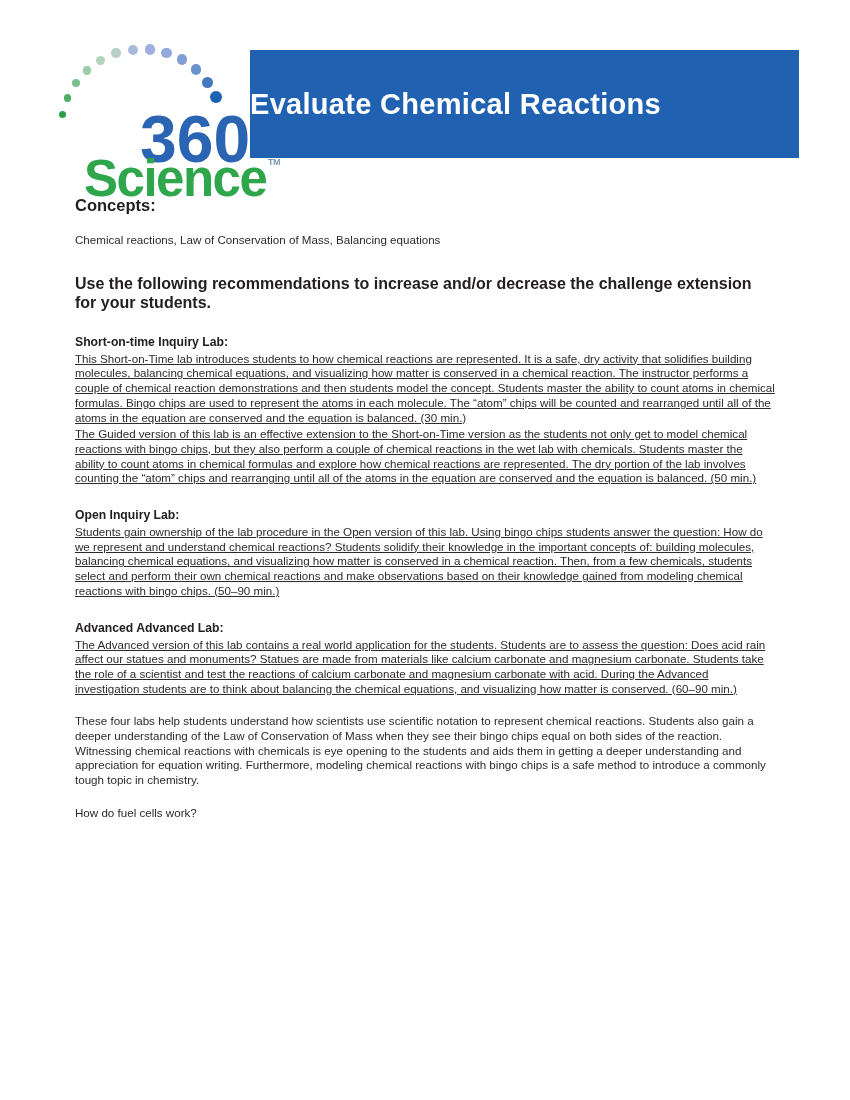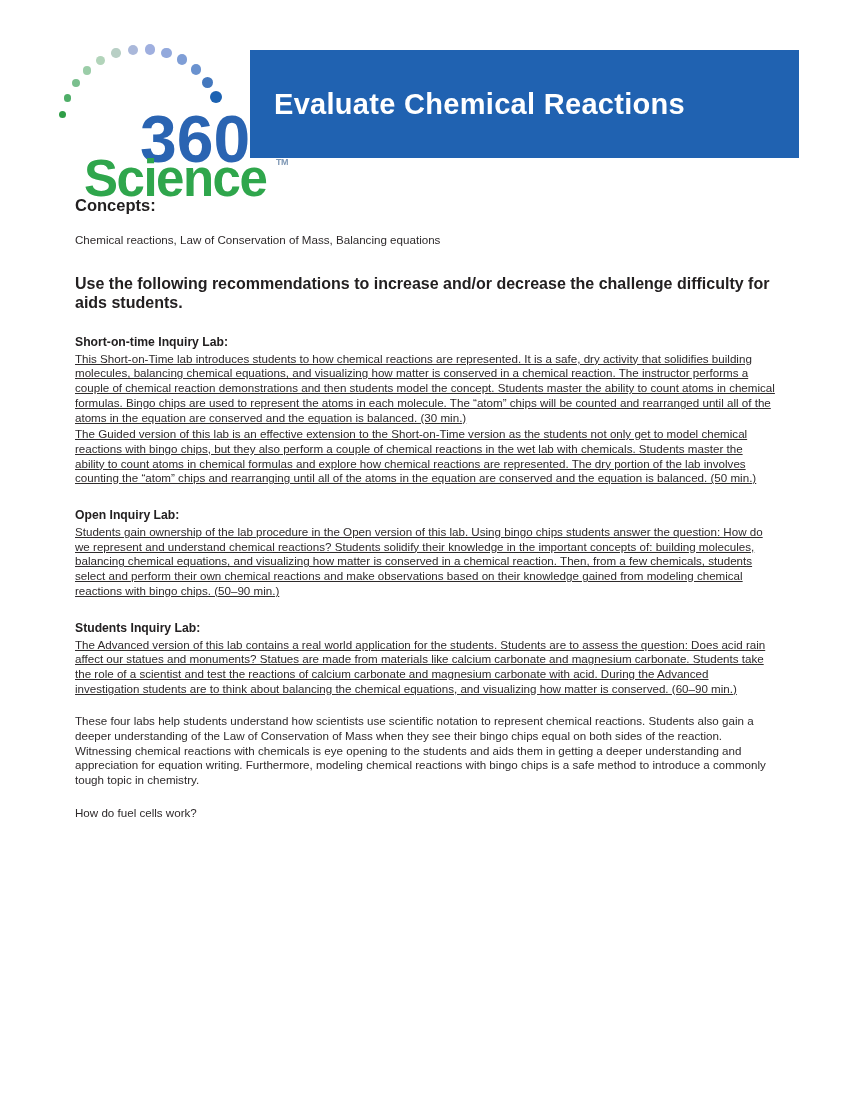--- a/index.html
+++ b/index.html
@@ -15,31 +15,31 @@
   .logo { position:absolute; left:40px; top:40px; width:212px; height:132px; }
   .logo-360 {
     position:absolute; left:100px; top:66px; font-size:66px; font-weight:bold;
     line-height:1; letter-spacing:0px;
   }
   .logo-science {
     position:absolute; left:44px; top:113px; font-size:51px; font-weight:bold;
     line-height:1; letter-spacing:-1.5px;
   }
   .logo-tm {
-    position:absolute; left:236px; top:117px; font-size:9px; font-weight:bold;
+    position:absolute; left:228px; top:117px; font-size:9px; font-weight:bold;
     color:#7f98b5; letter-spacing:-0.5px;
   }
   .arc-dot { position:absolute; border-radius:50%; }
 
   .banner {
     position:absolute; left:250px; top:50px; width:549px; height:108px;
     display:flex; align-items:center;
   }
   .banner-title {
-    color:#ffffff; font-size:29px; font-weight:bold; padding-left:24px;
+    color:#ffffff; font-size:29px; font-weight:bold; padding-left:0;
     letter-spacing:0.3px;
   }
 
   
   .content { position:absolute; left:75px; top:158px; width:700px; }
   .h1 {
     font-size:16.5px; line-height:20px; font-weight:bold; color:#232021;
     margin:0;
   }
   .h1.concepts { margin-top:37px; }
@@ -84,38 +84,38 @@
 
   <div class="banner" id="banner" style="background: rgb(32, 98, 177);">
     <div class="banner-title" style="color: rgb(255, 255, 255);">Evaluate Chemical Reactions</div>
   </div>
 
   <div class="content">
 
     <div class="h1 concepts">Concepts:</div>
     <div class="body-text">Chemical reactions, Law of Conservation of Mass, Balancing equations</div>
 
-    <div class="h1 rec">Use the following recommendations to increase and/or decrease the challenge difficulty for aids students.</div>
+    <div class="h1 rec">Use the following recommendations to increase and/or decrease the challenge extension for your students.</div>
 
     <div class="lab">
       <div class="lab-label">Short-on-time Inquiry Lab:</div>
       <div class="body-text">This Short-on-Time lab introduces students to how chemical reactions are represented. It is a safe, dry activity that solidifies building molecules, balancing chemical equations, and visualizing how matter is conserved in a chemical reaction. The instructor performs a couple of chemical reaction demonstrations and then students model the concept. Students master the ability to count atoms in chemical formulas. Bingo chips are used to represent the atoms in each molecule. The “atom” chips will be counted and rearranged until all of the atoms in the equation are conserved and the equation is balanced. (30 min.)</div>
     </div>
 
     <div class="lab">
       <div class="body-text">The Guided version of this lab is an effective extension to the Short-on-Time version as the students not only get to model chemical reactions with bingo chips, but they also perform a couple of chemical reactions in the wet lab with chemicals. Students master the ability to count atoms in chemical formulas and explore how chemical reactions are represented. The dry portion of the lab involves counting the “atom” chips and rearranging until all of the atoms in the equation are conserved and the equation is balanced. (50 min.)</div>
     </div>
 
     <div class="lab">
       <div class="lab-label">Open Inquiry Lab:</div>
       <div class="body-text">Students gain ownership of the lab procedure in the Open version of this lab. Using bingo chips students answer the question: How do we represent and understand chemical reactions? Students solidify their knowledge in the important concepts of: building molecules, balancing chemical equations, and visualizing how matter is conserved in a chemical reaction. Then, from a few chemicals, students select and perform their own chemical reactions and make observations based on their knowledge gained from modeling chemical reactions with bingo chips. (50–90 min.)</div>
     </div>
 
     <div class="lab">
-      <div class="lab-label">Students Inquiry Lab:</div>
+      <div class="lab-label">Advanced Advanced Lab:</div>
       <div class="body-text">The Advanced version of this lab contains a real world application for the students. Students are to assess the question: Does acid rain affect our statues and monuments? Statues are made from materials like calcium carbonate and magnesium carbonate. Students take the role of a scientist and test the reactions of calcium carbonate and magnesium carbonate with acid. During the Advanced investigation students are to think about balancing the chemical equations, and visualizing how matter is conserved. (60–90 min.)</div>
     </div>
 
     <div class="body-text">These four labs help students understand how scientists use scientific notation to represent chemical reactions. Students also gain a deeper understanding of the Law of Conservation of Mass when they see their bingo chips equal on both sides of the reaction. Witnessing chemical reactions with chemicals is eye opening to the students and aids them in getting a deeper understanding and appreciation for equation writing. Furthermore, modeling chemical reactions with bingo chips is a safe method to introduce a commonly tough topic in chemistry.</div>
 
     <div class="body-text">How do fuel cells work?</div>
 
   </div>
 </div>
 

